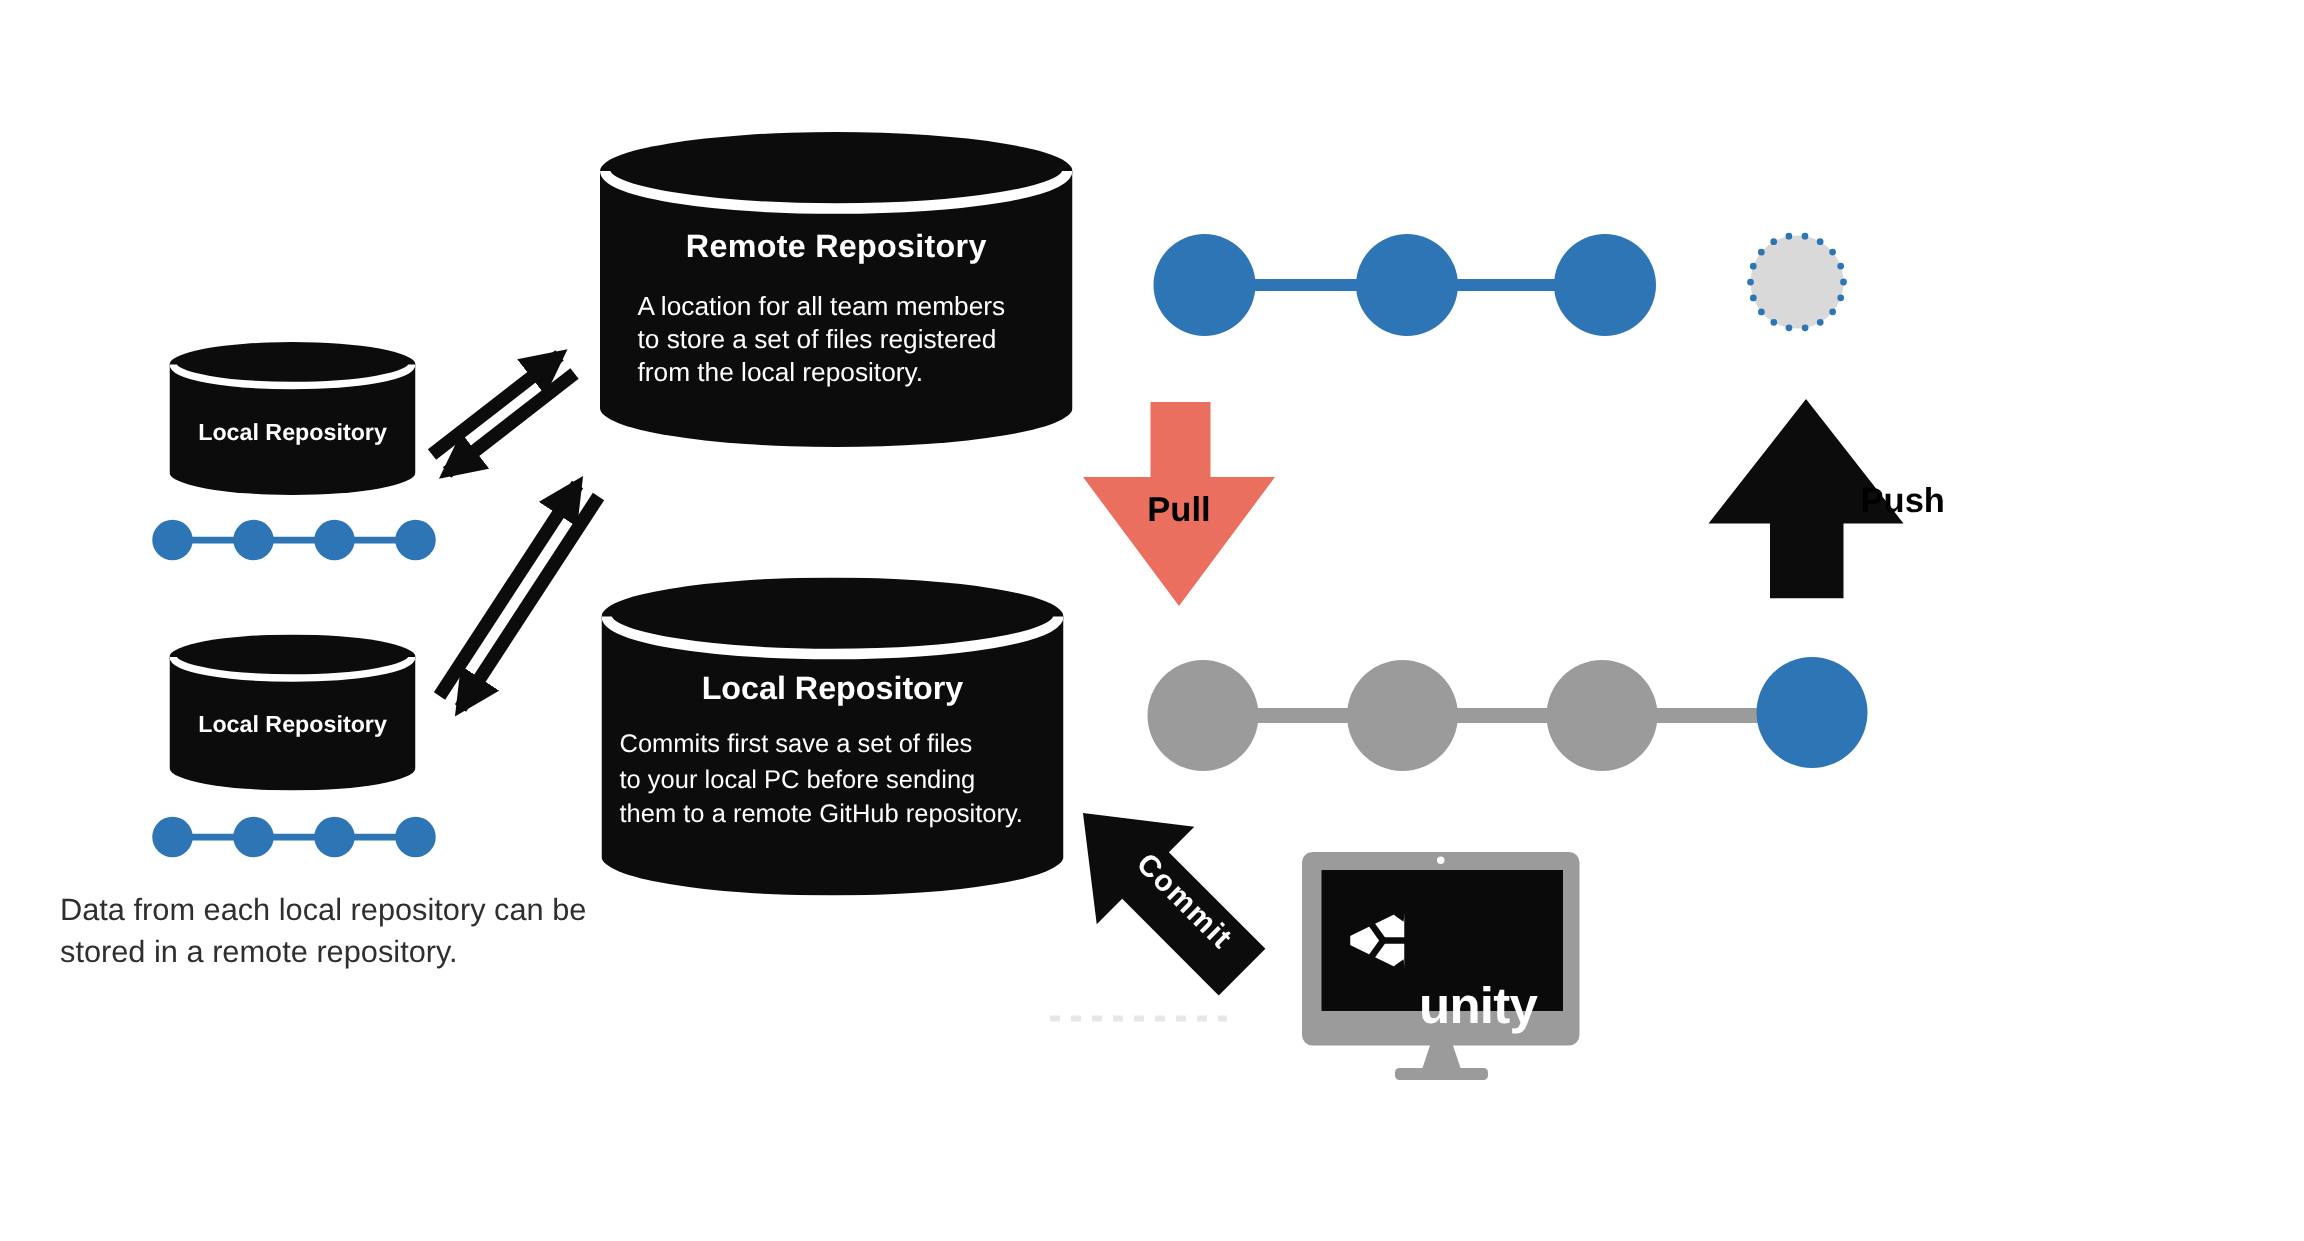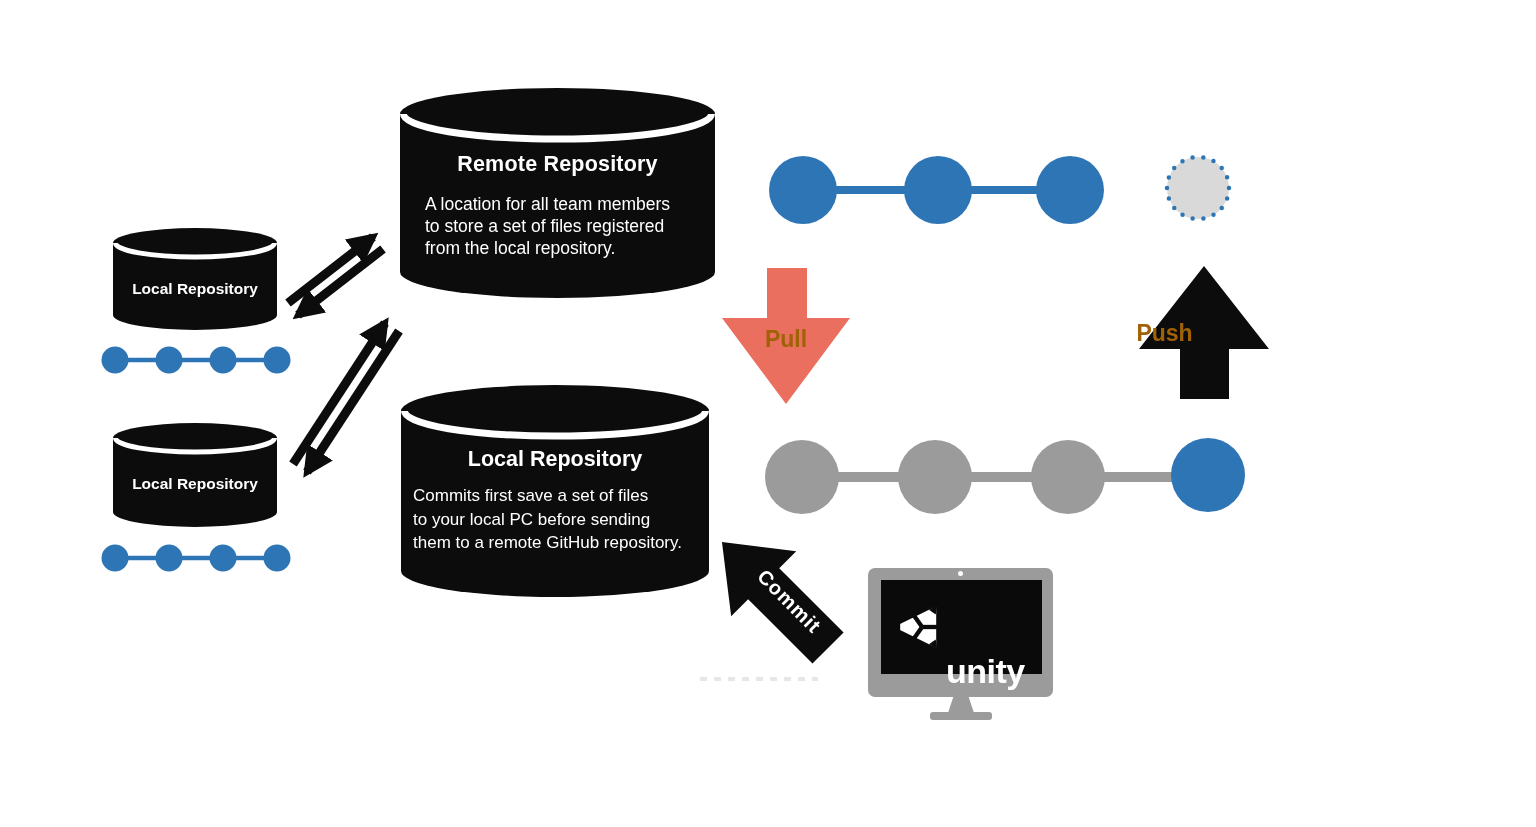--- a/index.html
+++ b/index.html
@@ -13,21 +13,21 @@
   .cyl{position:absolute;}
   .cyl svg{position:absolute;left:0;top:0;width:100%;height:100%;}
   .cyl-title{position:absolute;left:0;width:100%;text-align:center;color:#fff;font-weight:bold;}
   .cyl-desc{position:absolute;color:#fff;text-align:left;}
   .remote .cyl-title{top:64px;font-size:21.5px;letter-spacing:.2px;}
   .remote .cyl-desc{top:105px;left:13px;right:4px;font-size:17.5px;line-height:22px;margin-left:12px;}
   .mainlocal .cyl-title{top:62px;font-size:21.5px;}
   .mainlocal .cyl-desc{top:99px;left:12px;right:2px;font-size:17px;line-height:23.5px;}
   .smallrepo .cyl-title{top:52px;font-size:15.5px;}
   
-  .arrow-label{position:absolute;text-align:center;color:#a16207;font-weight:bold;font-size:23px;}
+  .arrow-label{position:absolute;text-align:center;color:#000000;font-weight:bold;font-size:23px;}
   .pull-desc{position:absolute;color:#373737;font-size:20.5px;line-height:26px;}
   .push-desc{position:absolute;color:#000;font-weight:bold;font-size:26px;line-height:29px;}
   .caption{position:absolute;color:#2f2f2f;font-size:20.5px;line-height:28px;}
   .commit-label{position:absolute;color:#fff;font-weight:bold;font-size:20px;letter-spacing:1px;
     text-align:center;transform:rotate(45deg);}
   
   .monitor-bezel{position:absolute;background:#9b9b9b;border-radius:7px;}
   .monitor-screen{position:absolute;background:#0a0a0a;}
   .monitor-camera{position:absolute;width:5px;height:5px;border-radius:50%;background:#fff;}
   .monitor-neck{position:absolute;background:#9b9b9b;clip-path:polygon(23% 0,77% 0,100% 100%,0 100%);}
@@ -142,21 +142,21 @@
   </svg>
 
   <svg class="abs" style="left:719px;top:268px;" width="134" height="137" viewBox="0 0 134 137">
     <polygon points="48,0 88,0 88,50 131,50 67,136 3,50 48,50" fill="#ea6f5f"></polygon>
   </svg>
   <div class="arrow-label abs" style="left:719px;top:326px;width:134px;">Pull</div>
 
   <svg class="abs" style="left:1139px;top:266px;" width="131" height="133" viewBox="0 0 131 133">
     <polygon points="65,0 130,83 90,83 90,133 41,133 41,83 0,83" fill="#0c0c0c"></polygon>
   </svg>
-  <div class="arrow-label abs" style="left:1099px;top:320px;width:131px;">Push</div>
+  <div class="arrow-label abs" style="left:1203px;top:320px;width:131px;">Push</div>
 
   <svg class="abs" style="left:763px;top:438px;" width="490" height="80" viewBox="0 0 490 80">
     <line x1="39" y1="39" x2="445" y2="39" stroke="#9b9b9b" stroke-width="10"></line>
     <circle cx="39" cy="39" r="37" fill="#9b9b9b"></circle>
     <circle cx="172" cy="39" r="37" fill="#9b9b9b"></circle>
     <circle cx="305" cy="39" r="37" fill="#9b9b9b"></circle>
     <circle cx="445" cy="37" r="37" fill="#2e75b6"></circle>
   </svg>
 
   <svg class="abs" style="left:699px;top:519px;" width="152" height="152" viewBox="0 0 152 152">
@@ -179,14 +179,16 @@
       <line x1="62.7" y1="50" x2="100" y2="50"></line>
     </g>
     <polygon points="1,50 17,42 17,58" fill="#0a0a0a"></polygon>
     <polygon points="94,4 91,24 77,14" fill="#0a0a0a"></polygon>
     <polygon points="94,96 91,76 77,86" fill="#0a0a0a"></polygon>
   </svg>
   <div class="unity-wordmark" style="left:946px;top:608px;">unity</div>
   <div class="monitor-neck" style="left:948px;top:695px;width:26px;height:18px;"></div>
   <div class="monitor-base" style="left:930px;top:712px;width:62px;height:8px;"></div>
 
+  <div class="caption multiline" style="left:40px;top:593px;">Data from each local repository can be
+stored in a remote repository.</div>
 
 </div>
 
 </body></html>

